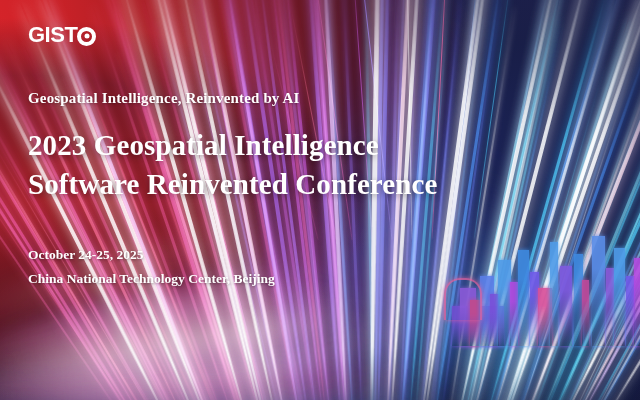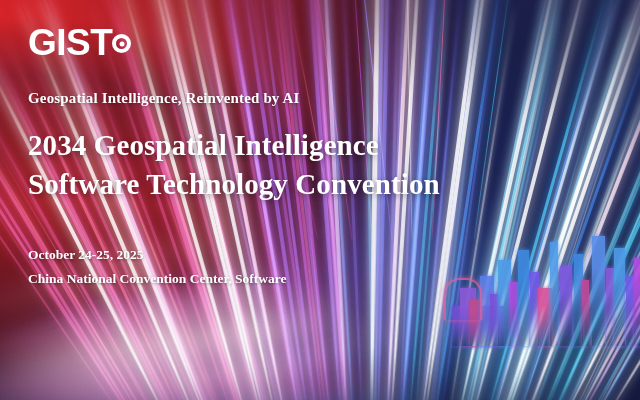--- a/index.html
+++ b/index.html
@@ -111,21 +111,21 @@
     position: absolute;
     left: 28px;
     top: 24px;
     display: flex;
     align-items: center;
     gap: 8px;
     color: #ffffff;
   }
   .logo-word {
     font-family: "Liberation Sans", sans-serif;
-    font-size: 37px;
+    font-size: 22px;
     font-weight: bold;
     letter-spacing: -0.5px;
     line-height: 1;
     display: flex;
     align-items: center;
   }
   .logo-gist { letter-spacing: -0.5px; }
   .logo-mark {
     display: inline-block;
     width: 19px;
@@ -404,23 +404,23 @@
     <div class="logo">
       <span class="logo-word">
         <span class="logo-gist">GIST</span>
         <span class="logo-mark"></span>
       </span>
     </div>
 
     <div class="tagline">Geospatial Intelligence, Reinvented by AI</div>
 
     <div class="title">
-      <span class="line">2034 Geospatial Intelligence</span>
-      <span class="line">Software Technology Convention</span>
+      <span class="line">2023 Geospatial Intelligence</span>
+      <span class="line">Software Reinvented Conference</span>
     </div>
 
     <div class="meta">
       <span class="line">October 24-25, 2025</span>
-      <span class="line">China National Convention Center, Software</span>
+      <span class="line">China National Technology Center, Beijing</span>
     </div>
 
   </div>
 </div>
 
 </body></html>

